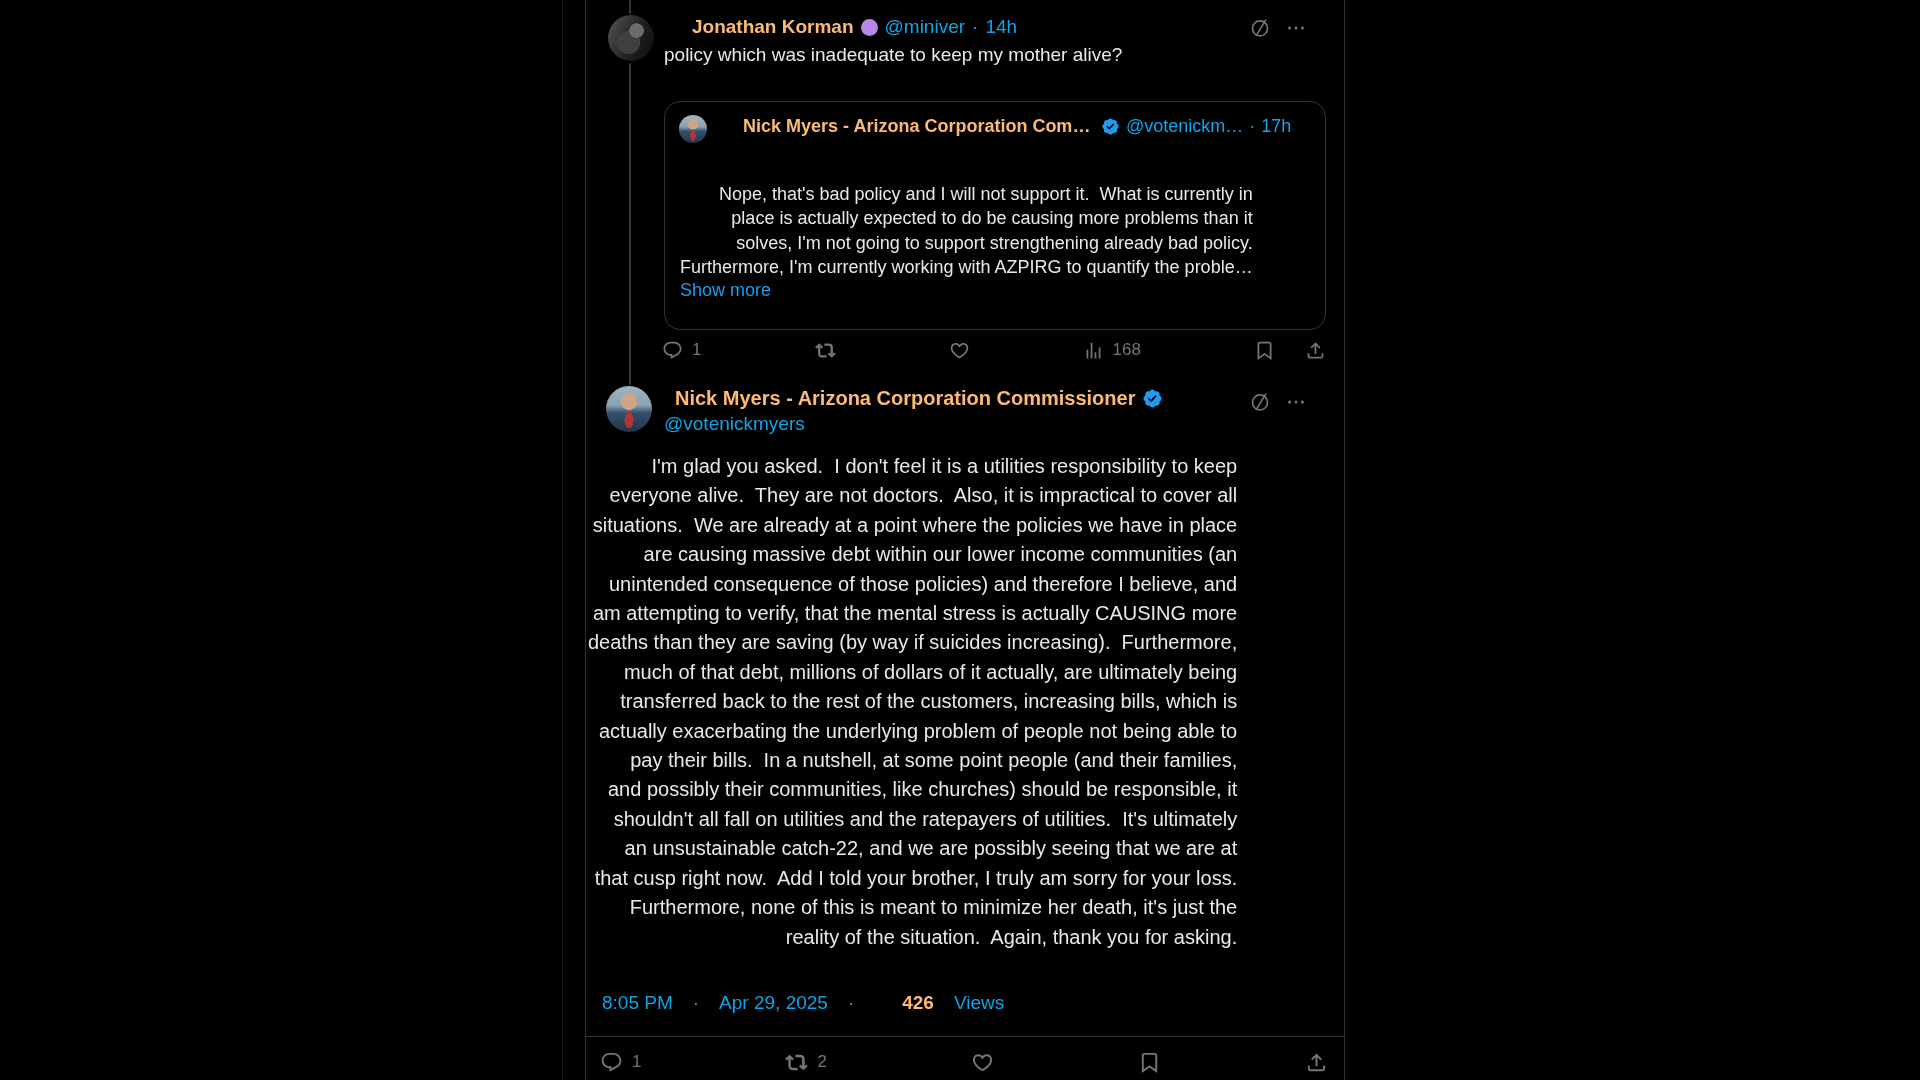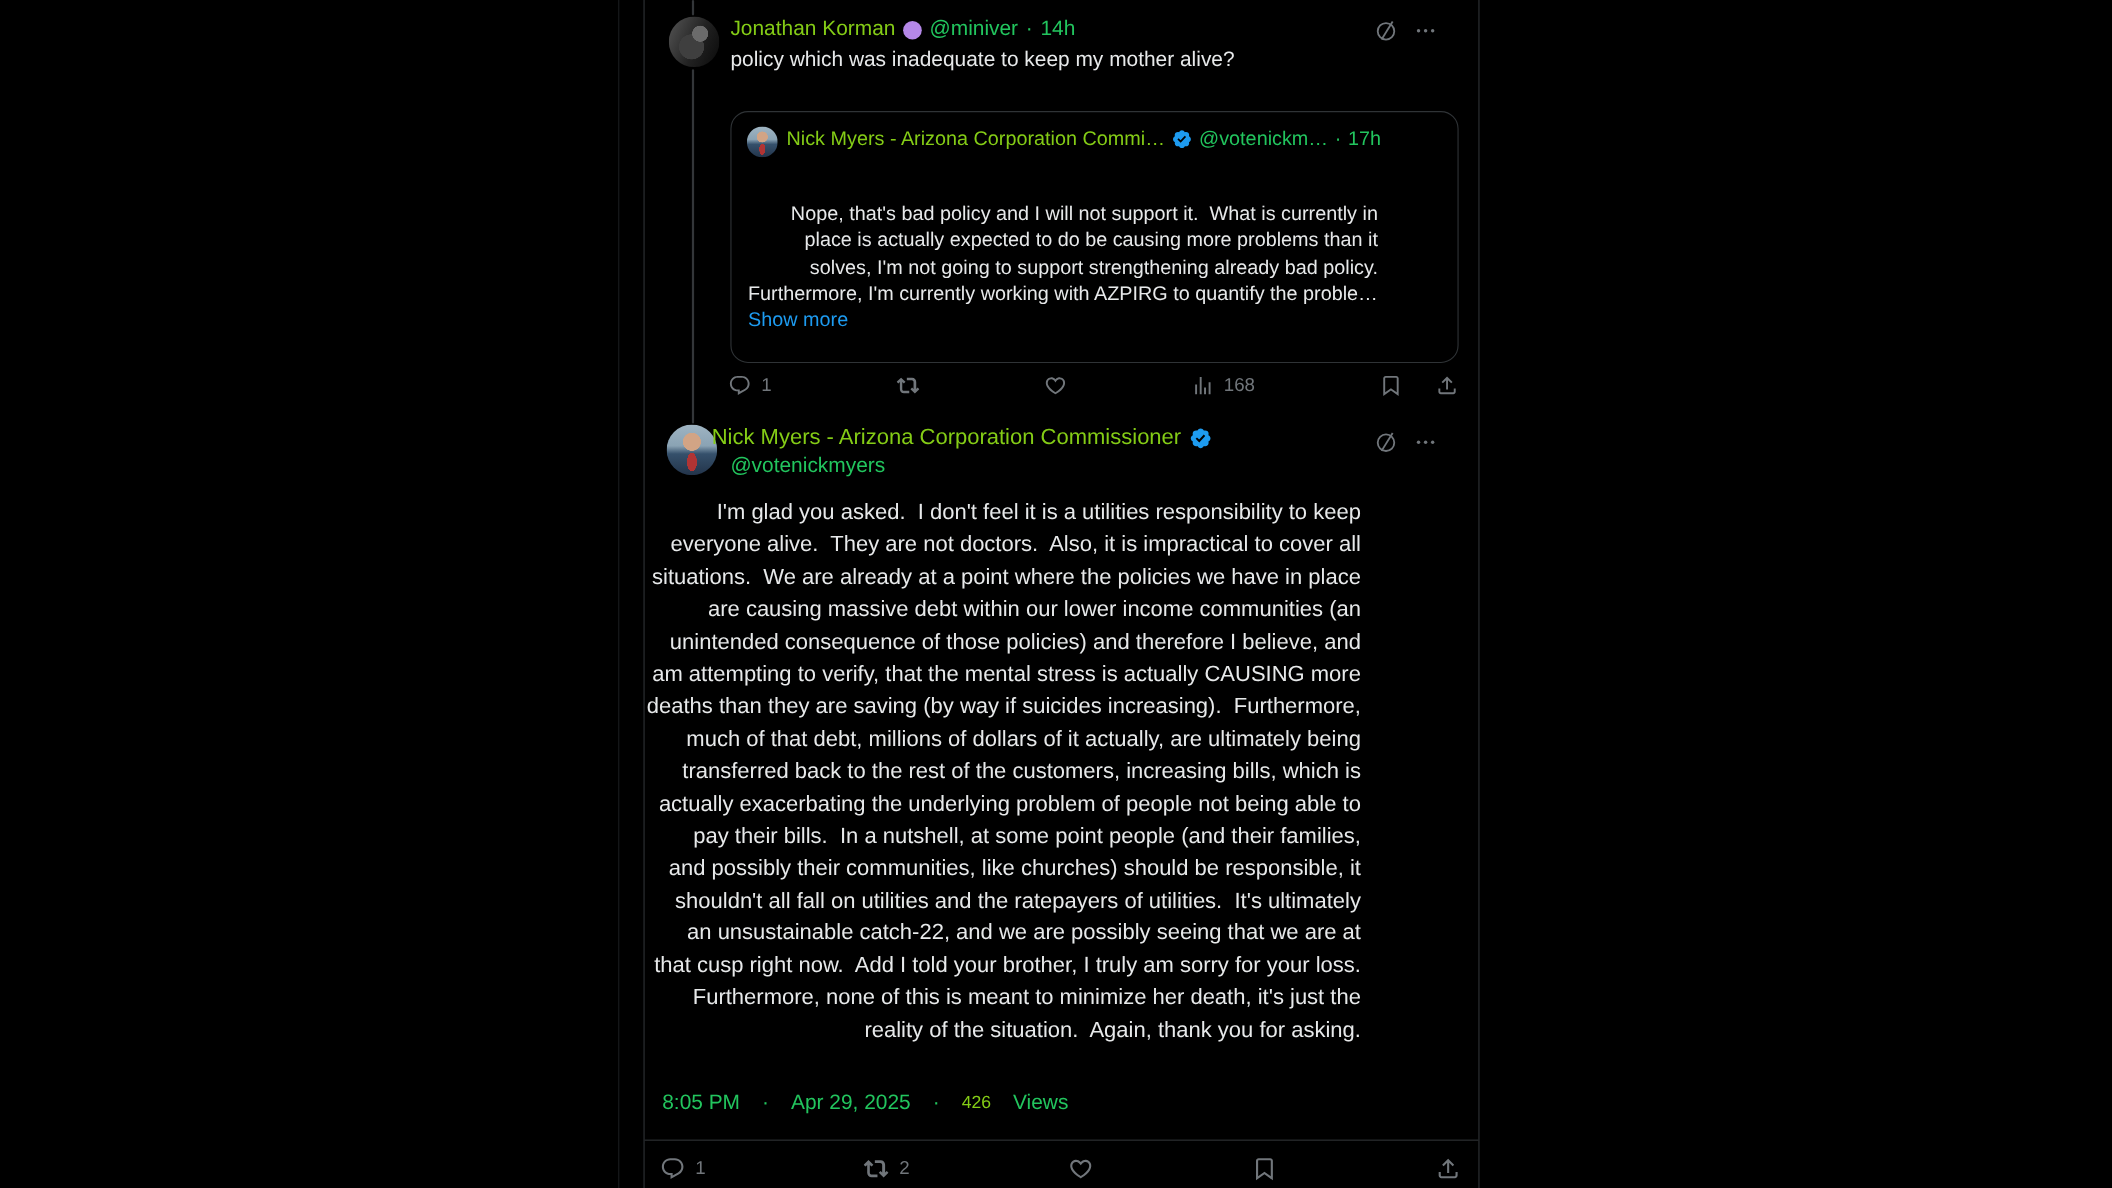--- a/index.html
+++ b/index.html
@@ -13,22 +13,22 @@
     background:
       radial-gradient(circle at 62% 34%, #6b6b6b 0 17%, rgba(0,0,0,0) 18%),
       radial-gradient(circle at 45% 60%, #3f3f3f 0 30%, rgba(0,0,0,0) 31%),
       linear-gradient(115deg,#555 0%,#222 55%,#0a0a0a 100%);}
   .av-myers{
     background:
       radial-gradient(circle at 50% 34%, #d2a485 0 21%, rgba(0,0,0,0) 22%),
       radial-gradient(ellipse 14% 26% at 50% 74%, #b03434 0 70%, rgba(0,0,0,0) 71%),
       linear-gradient(180deg,#9fb4c2 0%,#8aa3b4 42%,#35506b 58%,#23344a 100%);}
   .row{display:flex;align-items:center;}
-  .name{font-weight:400;color:#84cc16;}
-  .muted{color:#22c55e;text-align:right;}
+  .name{font-weight:700;color:#fdba74;margin-left:28px;}
+  .muted{color:#0ea5e9;text-align:right;}
   .link{color:#1d9bf0;cursor:pointer;}
   .pre{white-space:pre;text-align:right;}
   .emoji-purple{display:inline-block;width:17px;height:17px;border-radius:50%;background:#b588e8;}
   svg.ic{display:block;fill:#71767b;}
   .quote{position:absolute;border:1px solid #2f3336;border-radius:16px;background:#000;cursor:pointer;}
   .act{display:flex;align-items:center;gap:9px;color:#71767b;font-size:17px;cursor:pointer;}
   .spread{display:flex;justify-content:space-between;align-items:center;}
   .ellip{overflow:hidden;text-overflow:ellipsis;white-space:nowrap;}
 </style>
 </head>
@@ -166,21 +166,21 @@
 an unsustainable catch-22, and we are possibly seeing that we are at
 that cusp right now.  Add I told your brother, I truly am sorry for your loss.
 Furthermore, none of this is meant to minimize her death, it's just the
 reality of the situation.  Again, thank you for asking.</div>
 
   <div class="row abs" style="left:602px;top:992px;gap:20px;font-size:19px">
     <span class="muted">8:05 PM</span>
     <span class="muted">·</span>
     <span class="muted">Apr 29, 2025</span>
     <span class="muted">·</span>
-    <span class="name" style="font-size:16px">426</span>
+    <span class="name" style="font-size:19px">426</span>
     <span class="muted">Views</span>
   </div>
 
   <div class="abs" style="left:586px;top:1036px;width:758px;height:1px;background:#2f3336"></div>
 
   <div class="spread abs" style="left:600px;top:1048px;width:728px;height:28px">
     <div class="act">
       <svg class="ic" width="23" height="23" viewBox="0 0 24 24">
           <path d="M1.751 10c0-4.42 3.584-8 8.005-8h4.366c4.49 0 8.129 3.64 8.129 8.13 0 2.96-1.607 5.68-4.196 7.11l-8.054 4.46v-3.69h-.067c-4.49.1-8.183-3.51-8.183-8.01zm8.005-6c-3.317 0-6.005 2.69-6.005 6 0 3.37 2.77 6.08 6.138 6.01l.351-.01h1.761v2.3l5.087-2.81c1.951-1.08 3.163-3.13 3.163-5.36 0-3.39-2.744-6.13-6.129-6.13H9.756z"></path>
         </svg>

